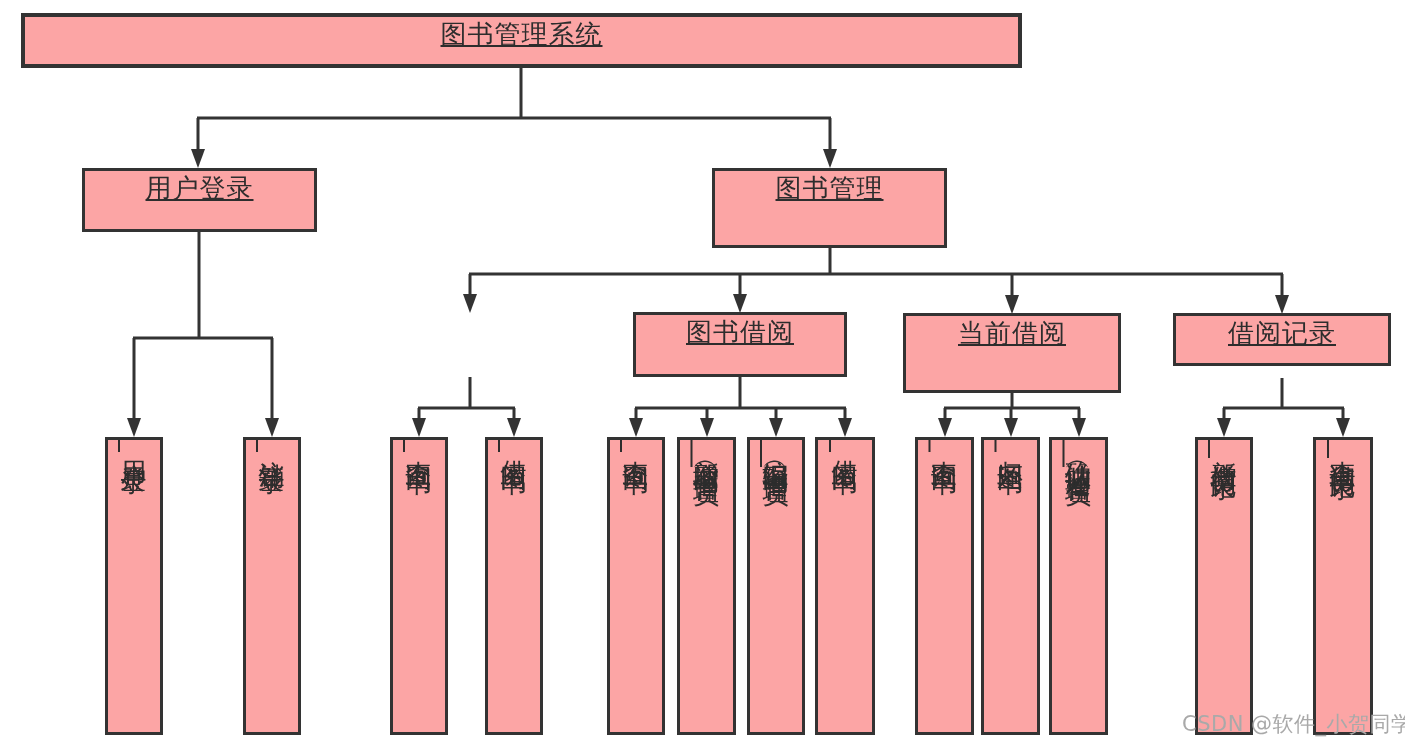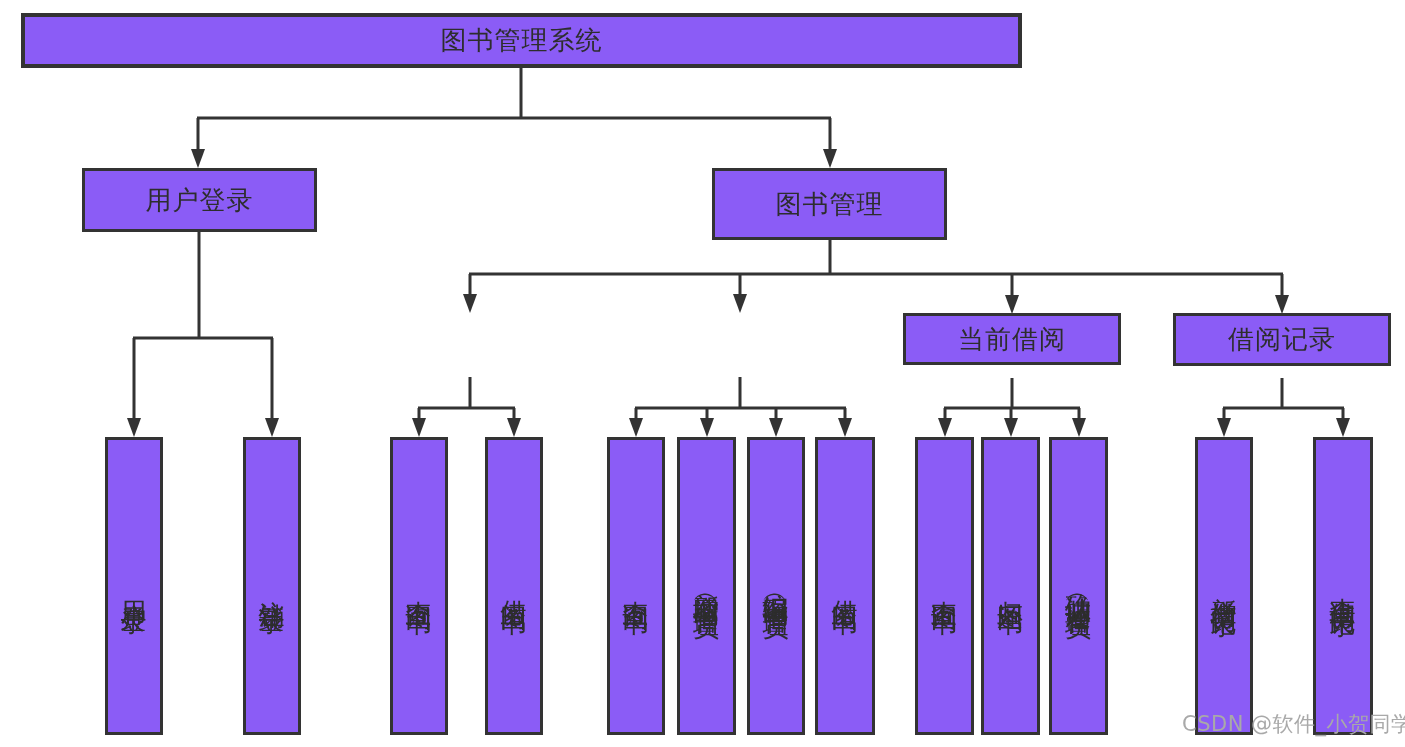--- a/index.html
+++ b/index.html
@@ -13,27 +13,28 @@
     overflow: hidden;
   }
   .wires {
     position: absolute;
     left: 0; top: 0;
     width: 1405px; height: 747px;
     z-index: 1;
   }
   .node {
     position: absolute;
-    background: #8b5cf6;
+    background: #fca5a5;
     border: 3px solid #333333;
     display: flex;
-    align-items: center;
+    align-items: flex-start;
     justify-content: center;
     z-index: 2;
     color: #2d2d2d;
+    text-decoration: underline;
   }
   .node.root { border-width: 4px; }
   .hlabel {
     font-size: 26px;
     letter-spacing: 1px;
     white-space: nowrap;
     color: #2d2d2d;
   }
   .leaf .vlabel {
     writing-mode: vertical-rl;
@@ -92,25 +93,28 @@
     </g>
   </svg>
 
   <div class="node root" style="left:21px;top:13px;width:1001px;height:55px">
     <span class="hlabel">图书管理系统</span>
   </div>
 
   <div class="node" style="left:82px;top:168px;width:235px;height:64px">
     <span class="hlabel">用户登录</span>
   </div>
-  <div class="node" style="left:712px;top:168px;width:235px;height:72px">
+  <div class="node" style="left:712px;top:168px;width:235px;height:80px">
     <span class="hlabel">图书管理</span>
   </div>
 
-  <div class="node" style="left:903px;top:313px;width:218px;height:52px">
+  <div class="node" style="left:633px;top:312px;width:214px;height:65px">
+    <span class="hlabel">图书借阅</span>
+  </div>
+  <div class="node" style="left:903px;top:313px;width:218px;height:80px">
     <span class="hlabel">当前借阅</span>
   </div>
   <div class="node" style="left:1173px;top:313px;width:218px;height:53px">
     <span class="hlabel">借阅记录</span>
   </div>
 
   <div class="node leaf" style="left:105px;top:437px;width:58px;height:298px">
     <span class="vlabel">用户登录</span>
   </div>
   <div class="node leaf" style="left:243px;top:437px;width:58px;height:298px">

